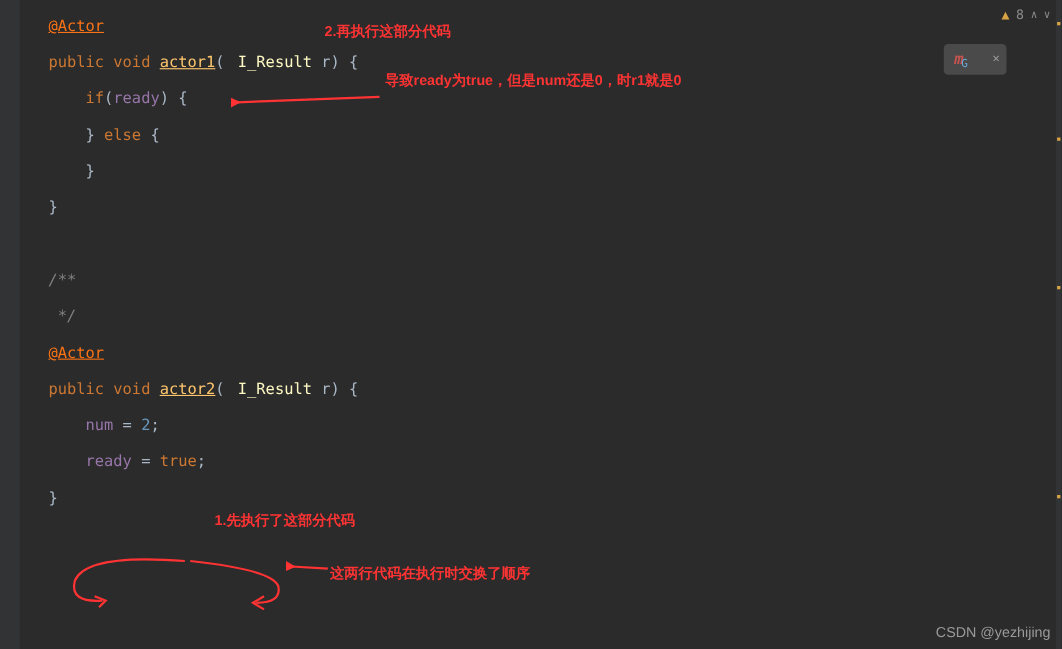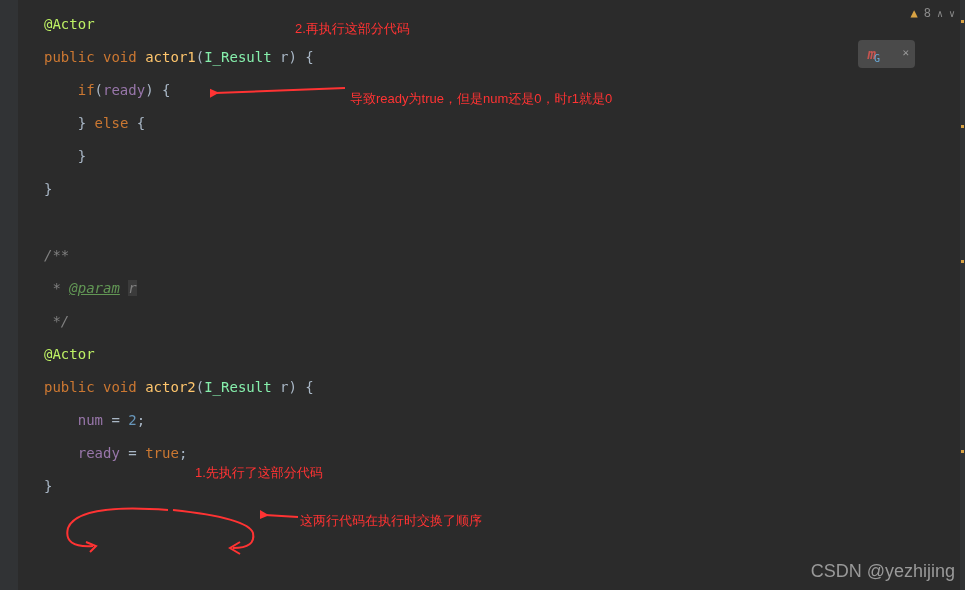--- a/index.html
+++ b/index.html
@@ -21,31 +21,31 @@
     .gutter {
       position: absolute;
       left: 0;
       top: 0;
       bottom: 0;
       width: 18px;
       background: #313335;
     }
     .line { white-space: pre; position: relative; padding-left: 20px; }
     .kw { color: #cc7832; }
-    .type { color: #86efac; }
-    .method { color: #ffc66d; }
+    .type { color: #fef9c3; margin-left: 12px; }
+    .method { color: #ffc66d; text-decoration: underline; }
     .field { color: #9876aa; }
     .num { color: #6897bb; }
     .comment { color: #808080; font-style: italic; }
     .paramtag { color: #629755; font-style: italic; text-decoration: underline;}
-    .at-anno { color: #bef264; }
+    .at-anno { color: #f97316; text-decoration: underline; }
     .punct { color: #a9b7c6; }
     .paren { color: #a9b7c6; }
     .param-cursor { background: #3b3b3b; color:#808080;}
-    .annotation { position: absolute; color: #ff3333; font-size: 13px; font-family: 'Microsoft YaHei', sans-serif; font-weight: normal;}
+    .annotation { position: absolute; color: #ff3333; font-size: 13px; font-family: 'Microsoft YaHei', sans-serif; font-weight: bold;}
     .top-right {
       position: absolute;
       top: 6px; right: 10px;
       display: flex;
       align-items: center;
       gap: 6px;
       color: #8a8a8a;
       font-size: 12px;
     }
     .warn-icon { color: #d9a343; }
@@ -58,21 +58,21 @@
       padding: 6px 25px 6px 10px;
       display: flex;
       align-items: center;
       gap: 8px;
     }
     .popup-close { position: absolute; right: 6px; top: 6px; color: #999; font-size: 11px; cursor: pointer;}
     .watermark {
       position: absolute;
       bottom: 8px; right: 10px;
       color: #999;
-      font-size: 18px;
+      font-size: 13px;
       font-family: sans-serif;
     }
     svg.arrow { position: absolute; pointer-events: none; }
     .right-stripe{ position:absolute; right:0; top:0; bottom:0; width:5px; background:#313335;}
     .stripe-mark{position:absolute; right:1px; width:3px; height:3px; background:#d9a343;}
   </style>
 </head>
 <body>
 
 <div class="gutter"></div>
@@ -98,31 +98,30 @@
 
 <div class="editor">
   <div class="line"><span class="at-anno">@Actor</span></div>
   <div class="line"><span class="kw">public</span> <span class="kw">void</span> <span class="method">actor1</span><span class="paren">(</span><span class="type">I_Result</span> <span>r</span><span class="paren">) {</span></div>
   <div class="line">    <span class="kw">if</span><span class="paren">(</span><span class="field">ready</span><span class="paren">) {</span></div>
   <div class="line">    <span class="paren">}</span> <span class="kw">else</span> <span class="paren">{</span></div>
   <div class="line">    <span class="paren">}</span></div>
   <div class="line"><span class="paren">}</span></div>
   <div class="line"> </div>
   <div class="line"><span class="comment">/**</span></div>
-  <div class="line"><span class="comment"> * </span><span class="paramtag">@param</span> <span class="comment param-cursor">r</span></div>
   <div class="line"><span class="comment"> */</span></div>
   <div class="line"><span class="at-anno">@Actor</span></div>
   <div class="line"><span class="kw">public</span> <span class="kw">void</span> <span class="method">actor2</span><span class="paren">(</span><span class="type">I_Result</span> <span>r</span><span class="paren">) {</span></div>
   <div class="line">    <span class="field">num</span> = <span class="num">2</span><span class="punct">;</span></div>
   <div class="line">    <span class="field">ready</span> = <span class="kw">true</span><span class="punct">;</span></div>
   <div class="line"><span class="paren">}</span></div>
 </div>
 
 <div class="annotation" style="top:20px;left:295px">2.再执行这部分代码</div>
-<div class="annotation" style="top:90px;left:350px">导致ready为true，但是num还是0，时r1就是0</div>
+<div class="annotation" style="top:64px;left:350px">导致ready为true，但是num还是0，时r1就是0</div>
 <div class="annotation" style="top:464px;left:195px">1.先执行了这部分代码</div>
 <div class="annotation" style="top:512px;left:300px">这两行代码在执行时交换了顺序</div>
 
 <svg class="arrow" style="top:78px;left:210px" width="140" height="20">
   <defs>
       <marker id="ah1" markerWidth="8" markerHeight="8" refX="2" refY="3" orient="auto">
         <path d="M6,0 L0,3 L6,6 Z" fill="#ff3333"></path>
       </marker>
     </defs>
   <line x1="135" y1="10" x2="5" y2="15" stroke="#ff3333" stroke-width="2" marker-end="url(#ah1)"></line>

